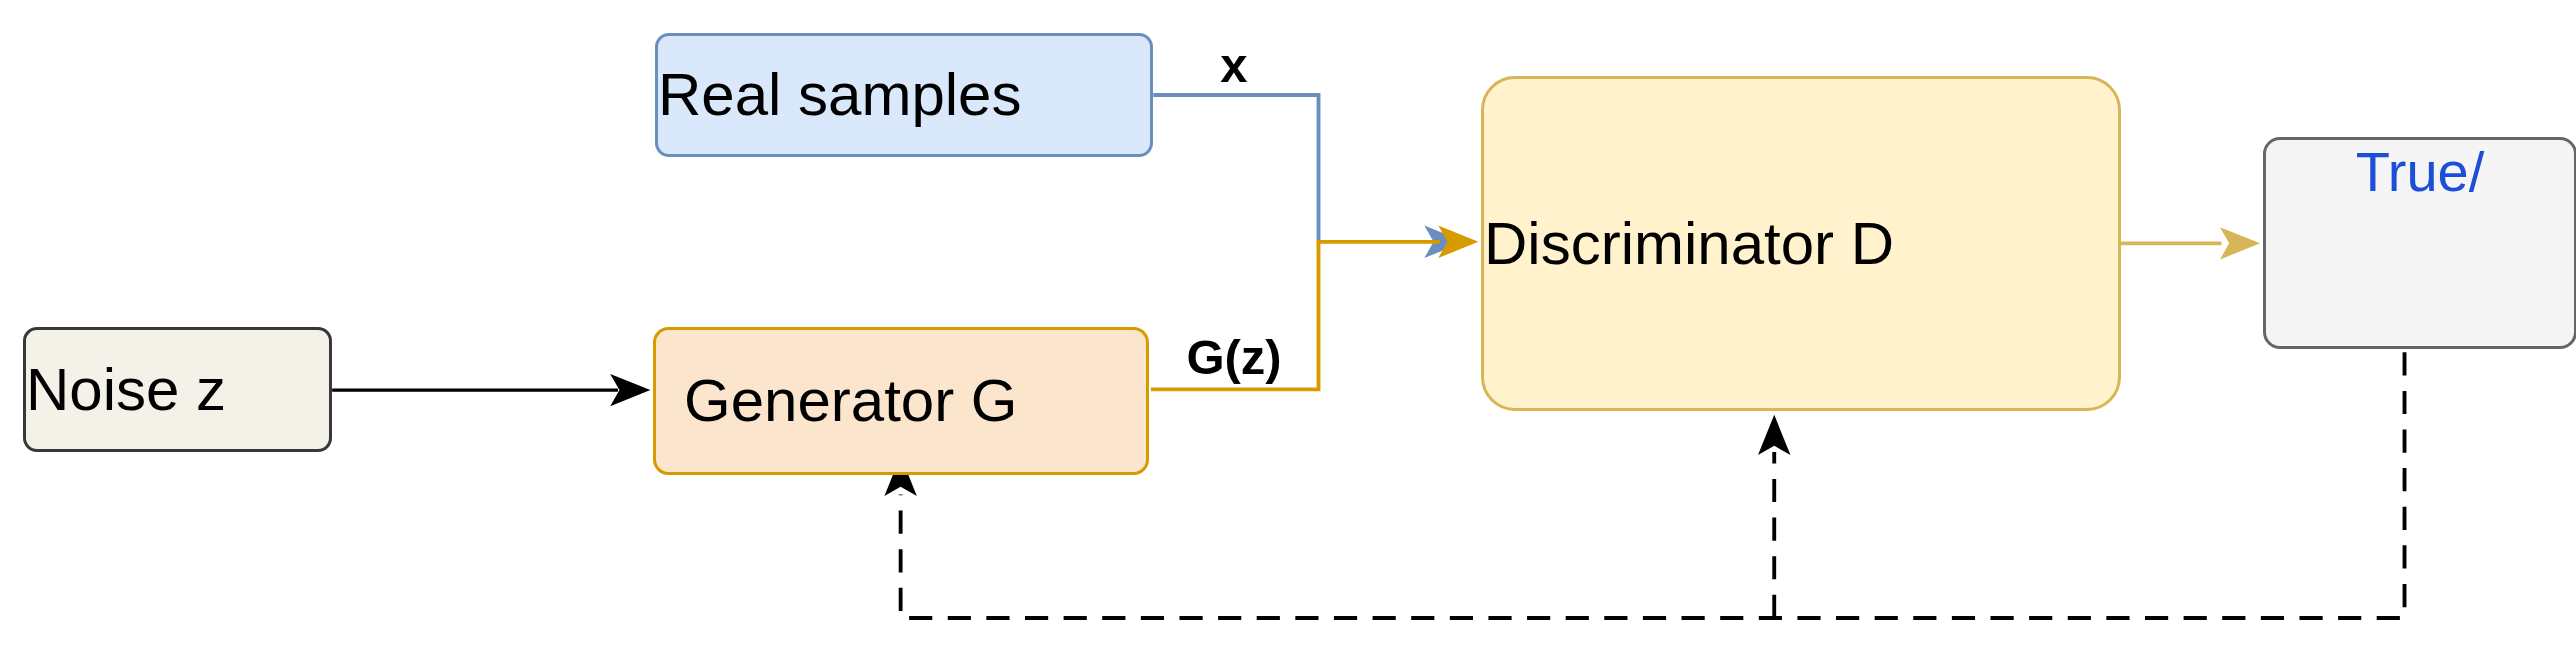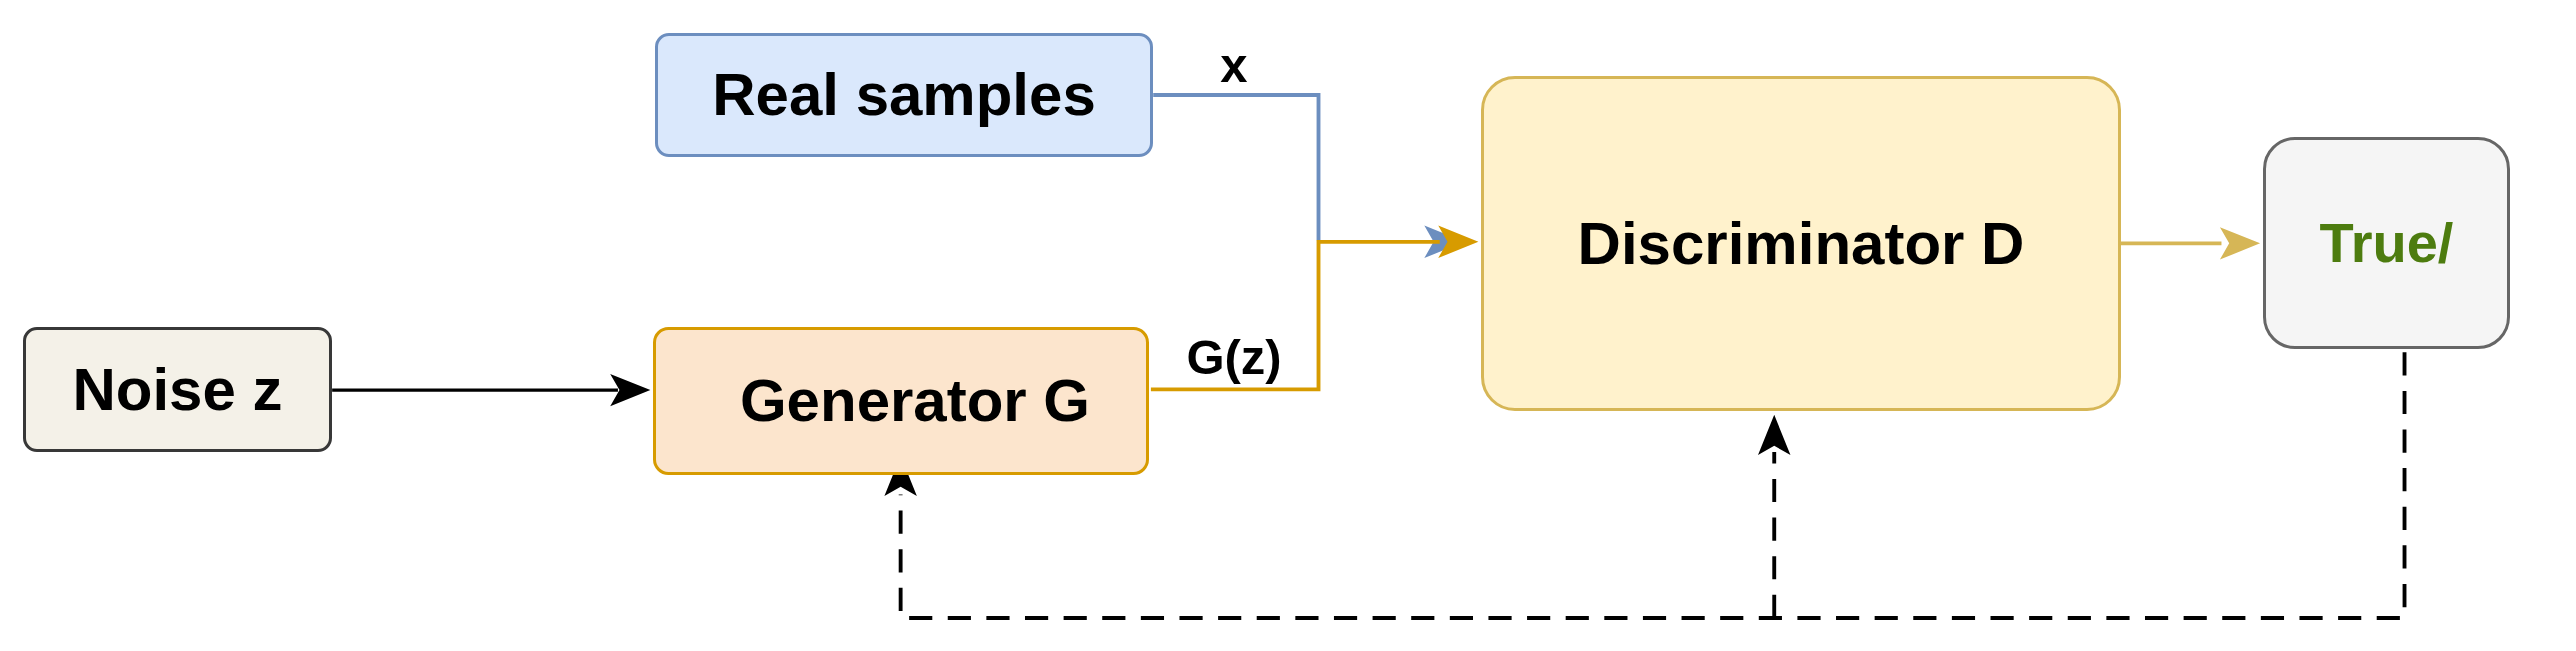--- a/index.html
+++ b/index.html
@@ -19,27 +19,26 @@
     position: absolute;
     left: 0; top: 0;
     width: 2576px;
     height: 652px;
   }
   .node {
     position: absolute;
     box-sizing: border-box;
     display: flex;
     align-items: center;
-    justify-content: center;
+    justify-content: flex-start;
     text-align: center;
     color: #000000;
     font-size: 60px;
     line-height: 1.12;
     white-space: nowrap;
-    font-weight: bold;
   }
   .node-noise {
     left: 23px; top: 327px; width: 309px; height: 125px;
     background: #f4f1e8;
     border: 3.1px solid #383838;
     border-radius: 14px;
   }
   .node-real {
     left: 655px; top: 33px; width: 498px; height: 124px;
     background: #dae8fc;
@@ -53,26 +52,26 @@
     border-radius: 15.4px;
     padding-left: 28px;
   }
   .node-discriminator {
     left: 1481px; top: 76px; width: 640px; height: 335px;
     background: #fff2cc;
     border: 3.9px solid #d6b656;
     border-radius: 34px;
   }
   .node-verdict {
-    left: 2263px; top: 137px; width: 247px; height: 212px;
+    left: 2263px; top: 137px; width: 314px; height: 212px;
     background: #f5f5f5;
     border: 3.1px solid #666666;
-    border-radius: 32px;
+    border-radius: 17px;
     font-size: 56px;
-    color: #4d7c0f;
+    color: #1d4ed8;
     flex-direction: column;
     line-height: 1.15;
   }
   .edge-label {
     position: absolute;
     transform: translate(-50%, -50%);
     font-size: 49px;
     font-weight: bold;
     color: #000000;
     white-space: nowrap;

